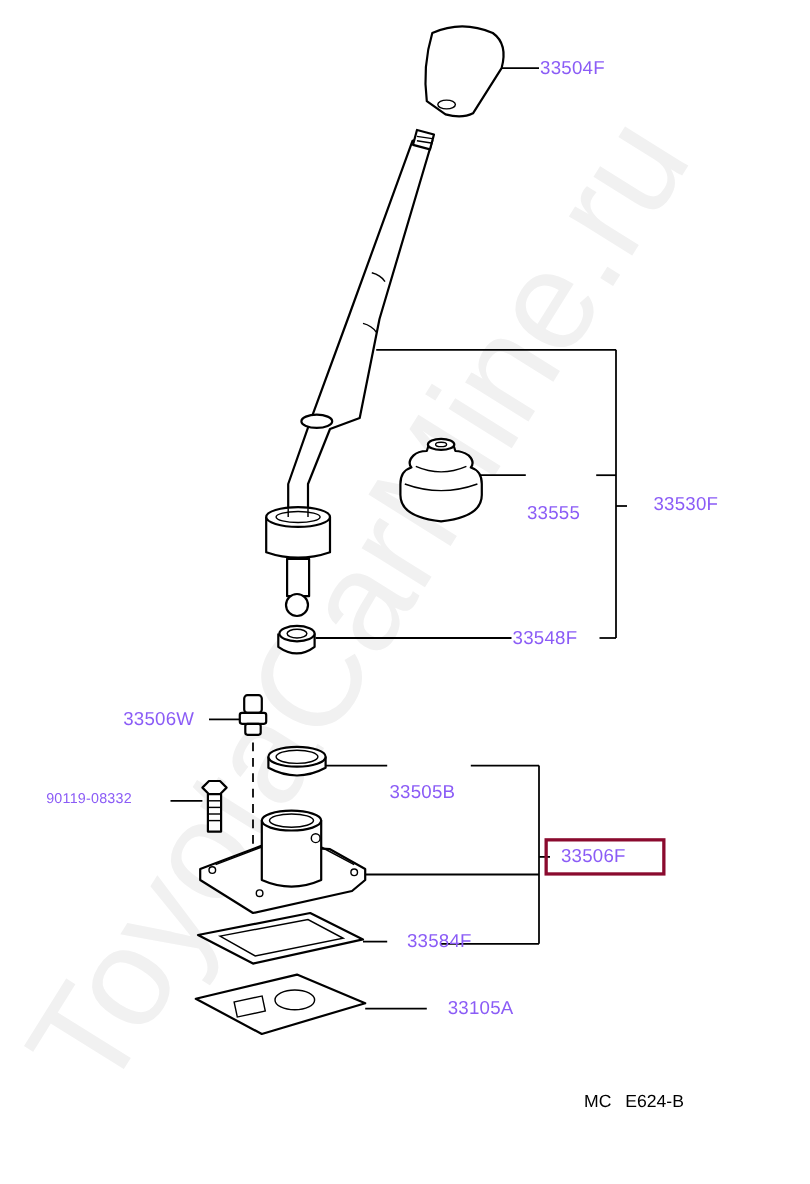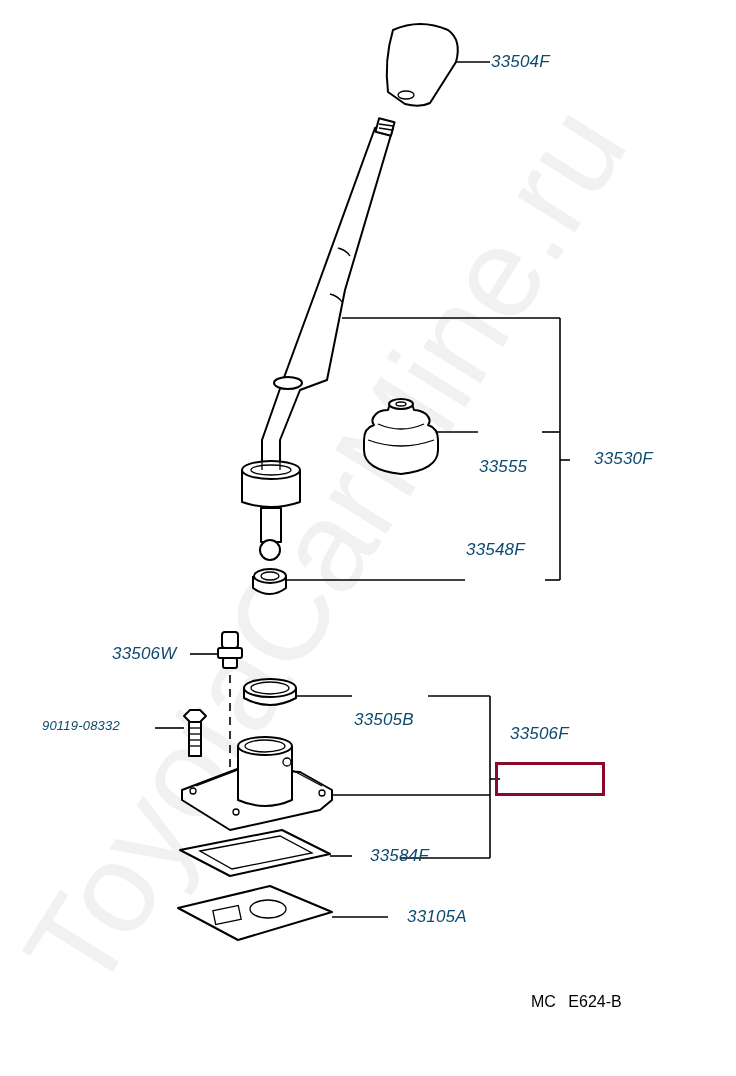--- a/index.html
+++ b/index.html
@@ -1,20 +1,20 @@
 <!DOCTYPE html>
 <html><head>
   <meta charset="utf-8">
   <style>
     html, body { margin: 0; padding: 0; background: #ffffff; }
     body { width: 736px; height: 1076px; position: relative; overflow: hidden;
            font-family: "Liberation Sans", "DejaVu Sans", sans-serif; }
     .canvas { position: absolute; left: 0; top: 0; width: 736px; height: 1076px; }
     .watermark { position: absolute; left: 0; top: 0; width: 736px; height: 1076px; pointer-events: none; }
-    .lbl { position: absolute; font-size: 17px; color: #0c4a6e; letter-spacing: 0.2px; white-space: nowrap; line-height: 20px; font-style: italic; }
+    .lbl { position: absolute; font-size: 17px; color: #8b5cf6; letter-spacing: 0.2px; white-space: nowrap; line-height: 20px; }
     .hl-box { position: absolute; left: 495px; top: 762px; width: 110px; height: 34px;
               border: 3px solid #8a0a2e; box-sizing: border-box; }
     .code { position: absolute; left: 531px; top: 993px; font-size: 16px; font-weight: normal; color: #000; word-spacing: 8px; }
     svg .ln { stroke: #000; stroke-width: 1.6; fill: none; }
     svg .part { stroke: #000; stroke-width: 2; fill: #fff; stroke-linejoin: round; }
     svg .thin { stroke: #000; stroke-width: 1.3; fill: none; }
   </style>
 </head>
 <body>
 
@@ -128,22 +128,22 @@
       <line class="ln" x1="428" y1="696" x2="490" y2="696"></line>
       <line class="ln" x1="490" y1="696" x2="490" y2="858"></line>
       <line class="ln" x1="400" y1="858" x2="490" y2="858"></line>
       <line class="ln" x1="490" y1="779" x2="500" y2="779"></line>
     </g>
   </svg>
 
   <div class="lbl" style="left:491px;top:52px;">33504F</div>
   <div class="lbl" style="left:479px;top:436px;margin-top:21px;">33555</div>
   <div class="lbl" style="left:572px;top:449px;margin-left:22px;">33530F</div>
-  <div class="lbl" style="left:466px;top:540px;">33548F</div>
+  <div class="lbl" style="left:466px;top:570px;">33548F</div>
   <div class="lbl" style="left:112px;top:644px;text-align:center;">33506W</div>
   <div class="lbl" style="left:354px;top:686px;margin-top:24px;">33505B</div>
   <div class="lbl" style="left:42px;top:716px;font-size:13px;">90119-08332</div>
   <div class="hl-box"></div>
-  <div class="lbl" style="left:510px;top:724px;">33506F</div>
+  <div class="lbl" style="left:510px;top:769px;">33506F</div>
   <div class="lbl" style="left:370px;top:846px;">33584F</div>
   <div class="lbl" style="left:407px;top:907px;">33105A</div>
   <div class="code">MC  E624-B</div>
 </div>
 
 </body></html>

